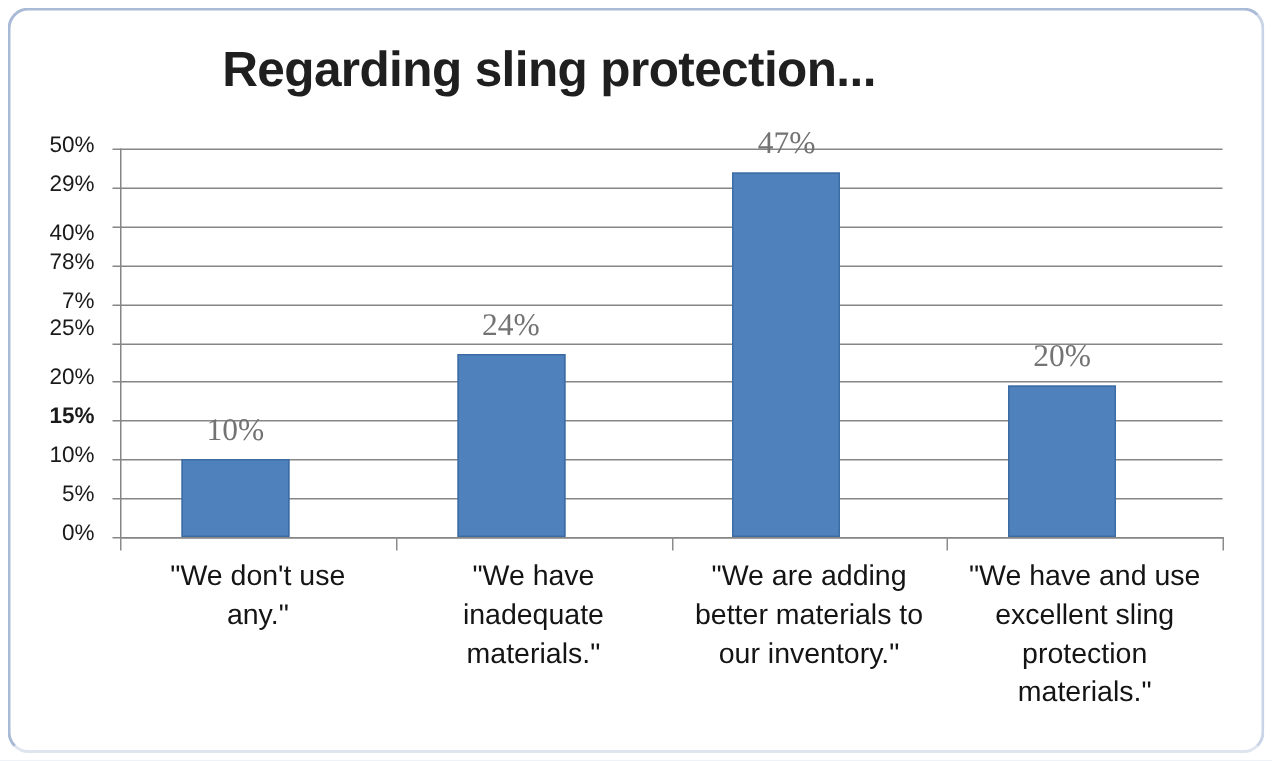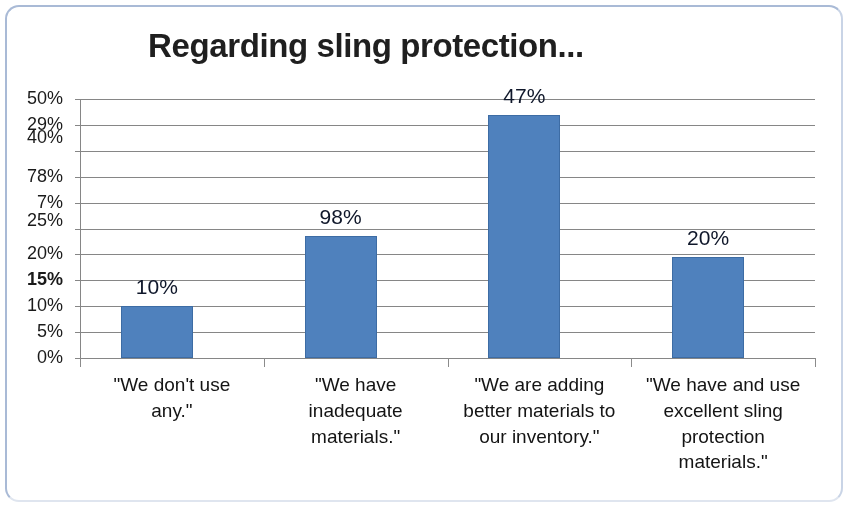--- a/index.html
+++ b/index.html
@@ -94,21 +94,21 @@
     width: 5px;
     height: 0;
     border-top: 1px solid #868686;
   }
 
   .ylabel {
     position: absolute;
     right: 785px;           
     width: 60px;
     text-align: right;
-    font-size: 18px;
+    font-size: 15px;
     color: #1a1a1a;
     font-family: "Liberation Sans", sans-serif;
     line-height: 1;
   }
 
   
   .xtick {
     position: absolute;
     top: 259px;
     width: 0;
@@ -123,22 +123,22 @@
     background: #4f81bd;
     border: 1px solid #3d6ca4;
     box-sizing: border-box;
   }
 
   .bar-label {
     position: absolute;
     width: 120px;
     text-align: center;
     font-size: 21px;
-    color: #0f172a;
-    font-family: Liberation Sans, sans-serif;
+    color: #737373;
+    font-family: Liberation Serif, serif;
     line-height: 1;
     white-space: nowrap;
   }
 
   
   .cat-label {
     position: absolute;
     top: 372px;
     text-align: center;
     font-size: 19px;
@@ -193,24 +193,24 @@
     </div>
 
 <div class="ylabel" style="top: 348px;">0%</div>
     <div class="ylabel" style="top: 322.1px;">5%</div>
     <div class="ylabel" style="top: 296.2px;">10%</div>
     <div class="ylabel" style="top: 270.3px; font-weight: bold;">15%</div>
     <div class="ylabel" style="top: 244.4px;">20%</div>
     <div class="ylabel" style="top: 211px;">25%</div>
     <div class="ylabel" style="top: 192.6px;">7%</div>
     <div class="ylabel" style="top: 166.7px;">78%</div>
-    <div class="ylabel" style="top: 128px;">40%</div>
+    <div class="ylabel" style="top: 148px;">40%</div>
     <div class="ylabel" style="top: 114.9px;">29%</div>
     <div class="ylabel" style="top: 89px;">50%</div>
     <div class="bar-label" style="left: 96.875px; top: 276.2px;">10%</div>
     <div class="cat-label" style="left: 80px; width: 183.75px;">"We don't use<br>any."</div>
-    <div class="bar-label" style="left: 280.625px; top: 206.27px;">98%</div>
+    <div class="bar-label" style="left: 280.625px; top: 206.27px;">24%</div>
     <div class="cat-label" style="left: 263.75px; width: 183.75px;">"We have<br>inadequate<br>materials."</div>
     <div class="bar-label" style="left: 464.375px; top: 84.54px;">47%</div>
     <div class="cat-label" style="left: 447.5px; width: 183.75px;">"We are adding<br>better materials to<br>our inventory."</div>
     <div class="bar-label" style="left: 648.125px; top: 226.99px;">20%</div>
     <div class="cat-label" style="left: 631.25px; width: 183.75px;">"We have and use<br>excellent sling<br>protection<br>materials."</div>
   </div>
 
 </body></html>

